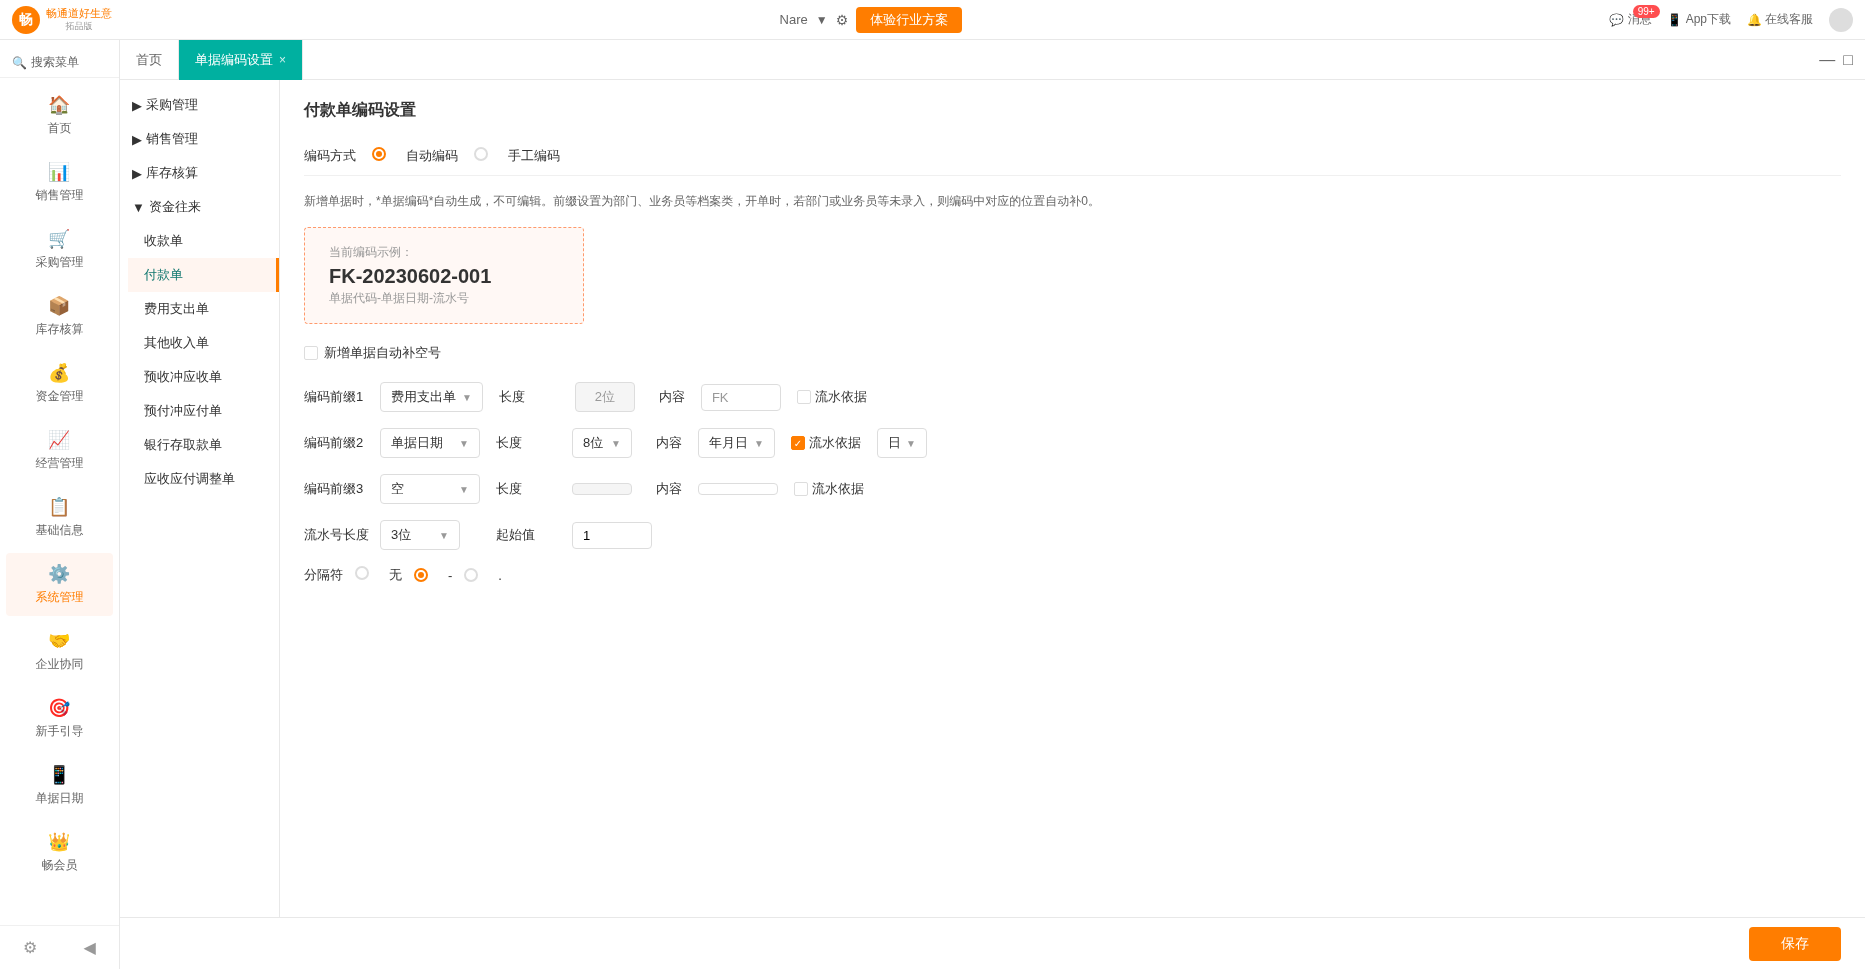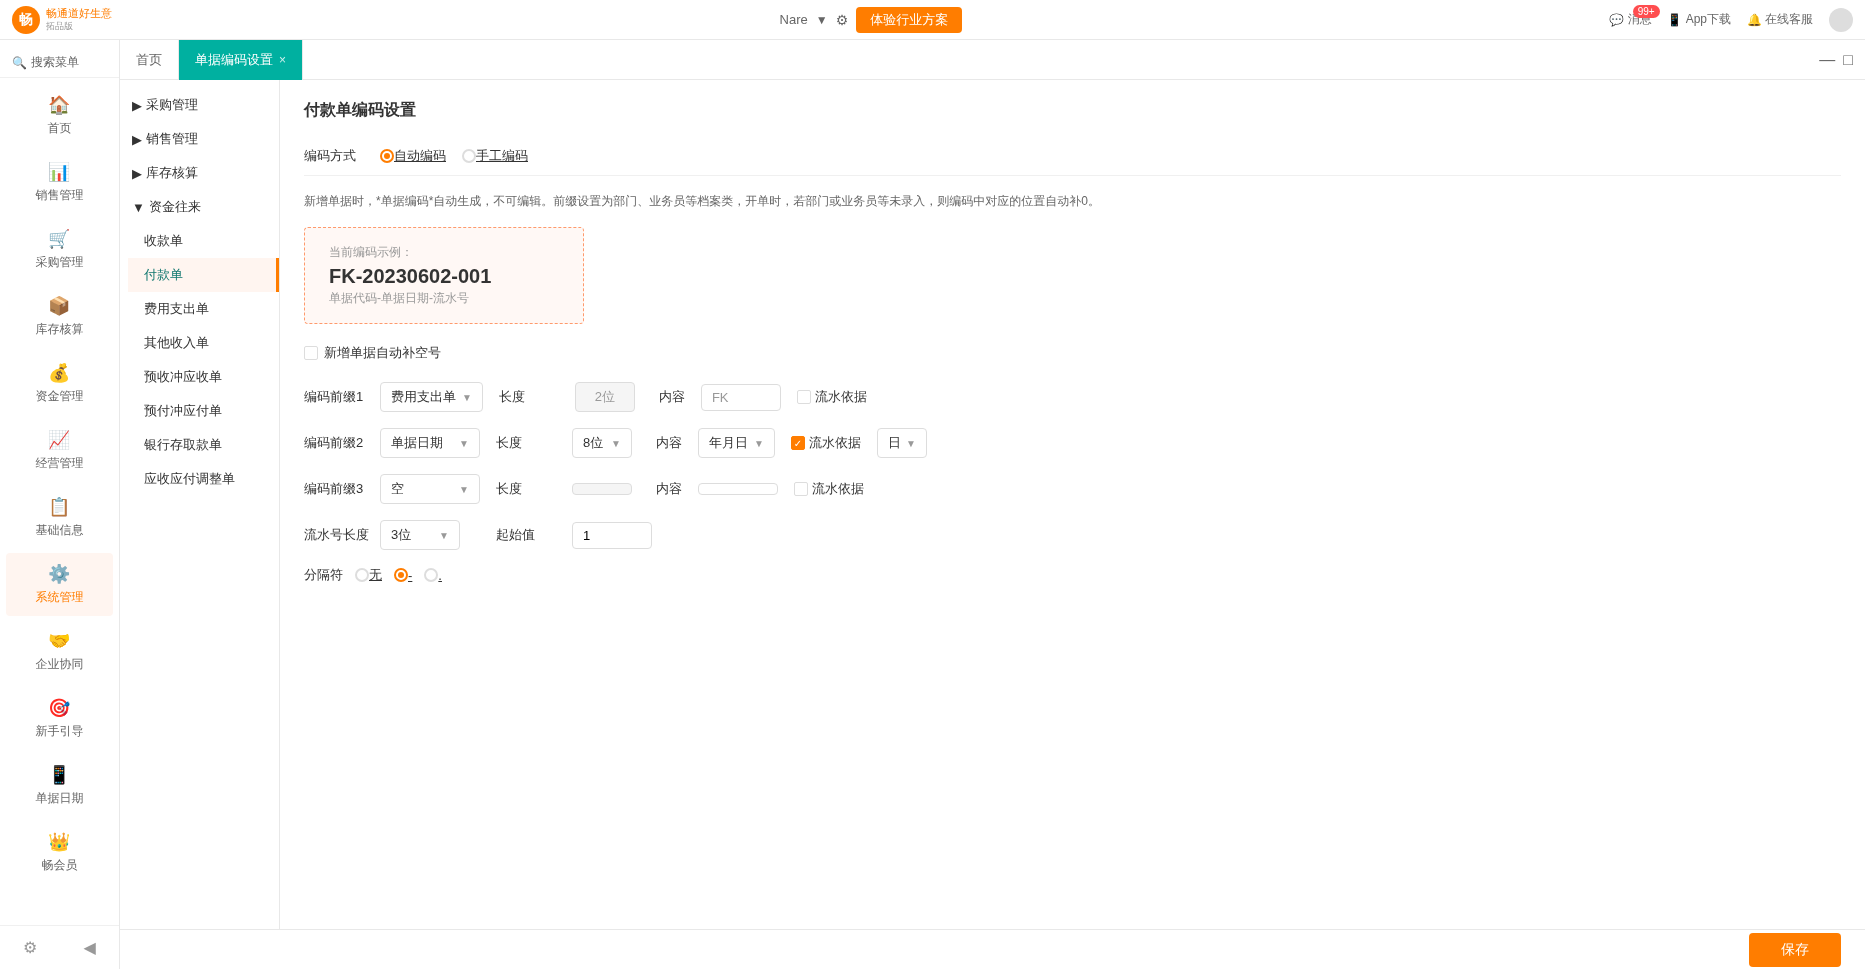--- a/index.html
+++ b/index.html
@@ -15,21 +15,21 @@
       padding: 0 12px;
       justify-content: space-between;
       position: fixed;
       top: 0; left: 0; right: 0;
       z-index: 100;
     }
     .top-bar-left { display: flex; align-items: center; gap: 8px; }
     .logo-area { display: flex; align-items: center; gap: 6px; width: 120px; }
     .logo-icon { width: 28px; height: 28px; background: #ff7d00; border-radius: 50%; display: flex; align-items: center; justify-content: center; color: white; font-size: 14px; font-weight: bold; }
     .logo-text { font-size: 11px; color: #ff7d00; line-height: 1.3; }
-    .logo-sub { font-size: 9px; color: #999; }
+    .logo-sub { font-size: 9px; color: #999; text-align: center; }
     .top-bar-middle { display: flex; align-items: center; gap: 8px; }
     .company-name { font-size: 13px; color: #666; }
     .arrow-btn { cursor: pointer; color: #666; font-size: 12px; }
     .settings-btn { cursor: pointer; color: #666; font-size: 14px; }
     .trial-btn { background: #ff7d00; color: white; border: none; padding: 4px 14px; border-radius: 4px; cursor: pointer; font-size: 13px; }
     .top-bar-right { display: flex; align-items: center; gap: 16px; font-size: 12px; color: #666; }
     .msg-area { display: flex; align-items: center; gap: 3px; cursor: pointer; position: relative; }
     .badge { background: #ff4d4f; color: white; border-radius: 10px; padding: 1px 5px; font-size: 10px; position: absolute; top: -6px; right: -8px; }
     .user-avatar { width: 24px; height: 24px; background: #ddd; border-radius: 50%; }
 
@@ -85,23 +85,23 @@
     .sub-sidebar-group.open { color: #333; }
     .chevron { font-size: 10px; }
     .group-children { padding-left: 8px; }
 
     
     .form-area { flex: 1; padding: 20px 24px; background: #fff; }
     .page-title { font-size: 16px; font-weight: bold; color: #333; margin-bottom: 16px; }
 
     
     .encoding-method { display: flex; align-items: center; gap: 16px; padding: 10px 0; border-bottom: 1px solid #f0f0f0; margin-bottom: 16px; }
-    .encoding-label { font-size: 13px; color: #333; margin-right: 8px; }
+    .encoding-label { font-size: 13px; color: #333; }
     .radio-group { display: flex; align-items: center; gap: 16px; }
-    .radio-item { display: flex; align-items: center; gap: 0; cursor: pointer; font-size: 13px; text-decoration: underline; }
+    .radio-item { display: flex; align-items: flex-start; gap: 20px; cursor: pointer; font-size: 13px; }
     .radio-dot { width: 14px; height: 14px; border-radius: 50%; border: 2px solid #ddd; position: relative; cursor: pointer; }
     .radio-dot.checked { border-color: #ff7d00; }
     .radio-dot.checked::after { content: ''; width: 6px; height: 6px; background: #ff7d00; border-radius: 50%; position: absolute; top: 50%; left: 50%; transform: translate(-50%, -50%); }
 
     
     .info-text { font-size: 12px; color: #666; margin-bottom: 16px; line-height: 1.6; }
 
     
     .preview-box { border: 1px dashed #ff9a6c; background: #fff8f5; border-radius: 4px; padding: 16px 24px; display: inline-block; margin-bottom: 20px; min-width: 280px; }
     .preview-label { font-size: 12px; color: #999; margin-bottom: 4px; }
@@ -123,21 +123,21 @@
     .checkbox-inline { display: flex; align-items: center; gap: 4px; font-size: 13px; color: #333; cursor: pointer; }
     .checkbox-checked { width: 14px; height: 14px; border: 1px solid #ff7d00; background: #ff7d00; border-radius: 2px; display: flex; align-items: center; justify-content: center; color: white; font-size: 10px; }
     .checkbox-unchecked { width: 14px; height: 14px; border: 1px solid #ddd; border-radius: 2px; }
 
     
     .separator-row { display: flex; align-items: center; gap: 12px; margin-bottom: 16px; }
     .separator-label { font-size: 13px; color: #333; }
     .separator-radios { display: flex; align-items: center; gap: 12px; }
 
     
-    .bottom-bar { height: 40px; background: #fff; border-top: 1px solid #e8e8e8; display: flex; align-items: center; justify-content: flex-end; padding: 0 24px; position: fixed; bottom: 0; left: 120px; right: 0; }
+    .bottom-bar { height: 52px; background: #fff; border-top: 1px solid #e8e8e8; display: flex; align-items: center; justify-content: flex-end; padding: 0 24px; position: fixed; bottom: 0; left: 120px; right: 0; }
     .save-btn { background: #ff7d00; color: white; border: none; padding: 8px 32px; border-radius: 4px; font-size: 14px; cursor: pointer; }
     .start-input { border: 1px solid #ddd; border-radius: 4px; padding: 5px 10px; font-size: 13px; background: #fff; width: 80px; }
     .flow-select { border: 1px solid #ddd; border-radius: 4px; padding: 5px 10px; font-size: 13px; background: #fff; display: flex; align-items: center; gap: 4px; cursor: pointer; min-width: 50px; }
   </style>
 </head>
 <body>
 
 <div class="top-bar">
   <div class="top-bar-left">
     <div class="logo-area">

